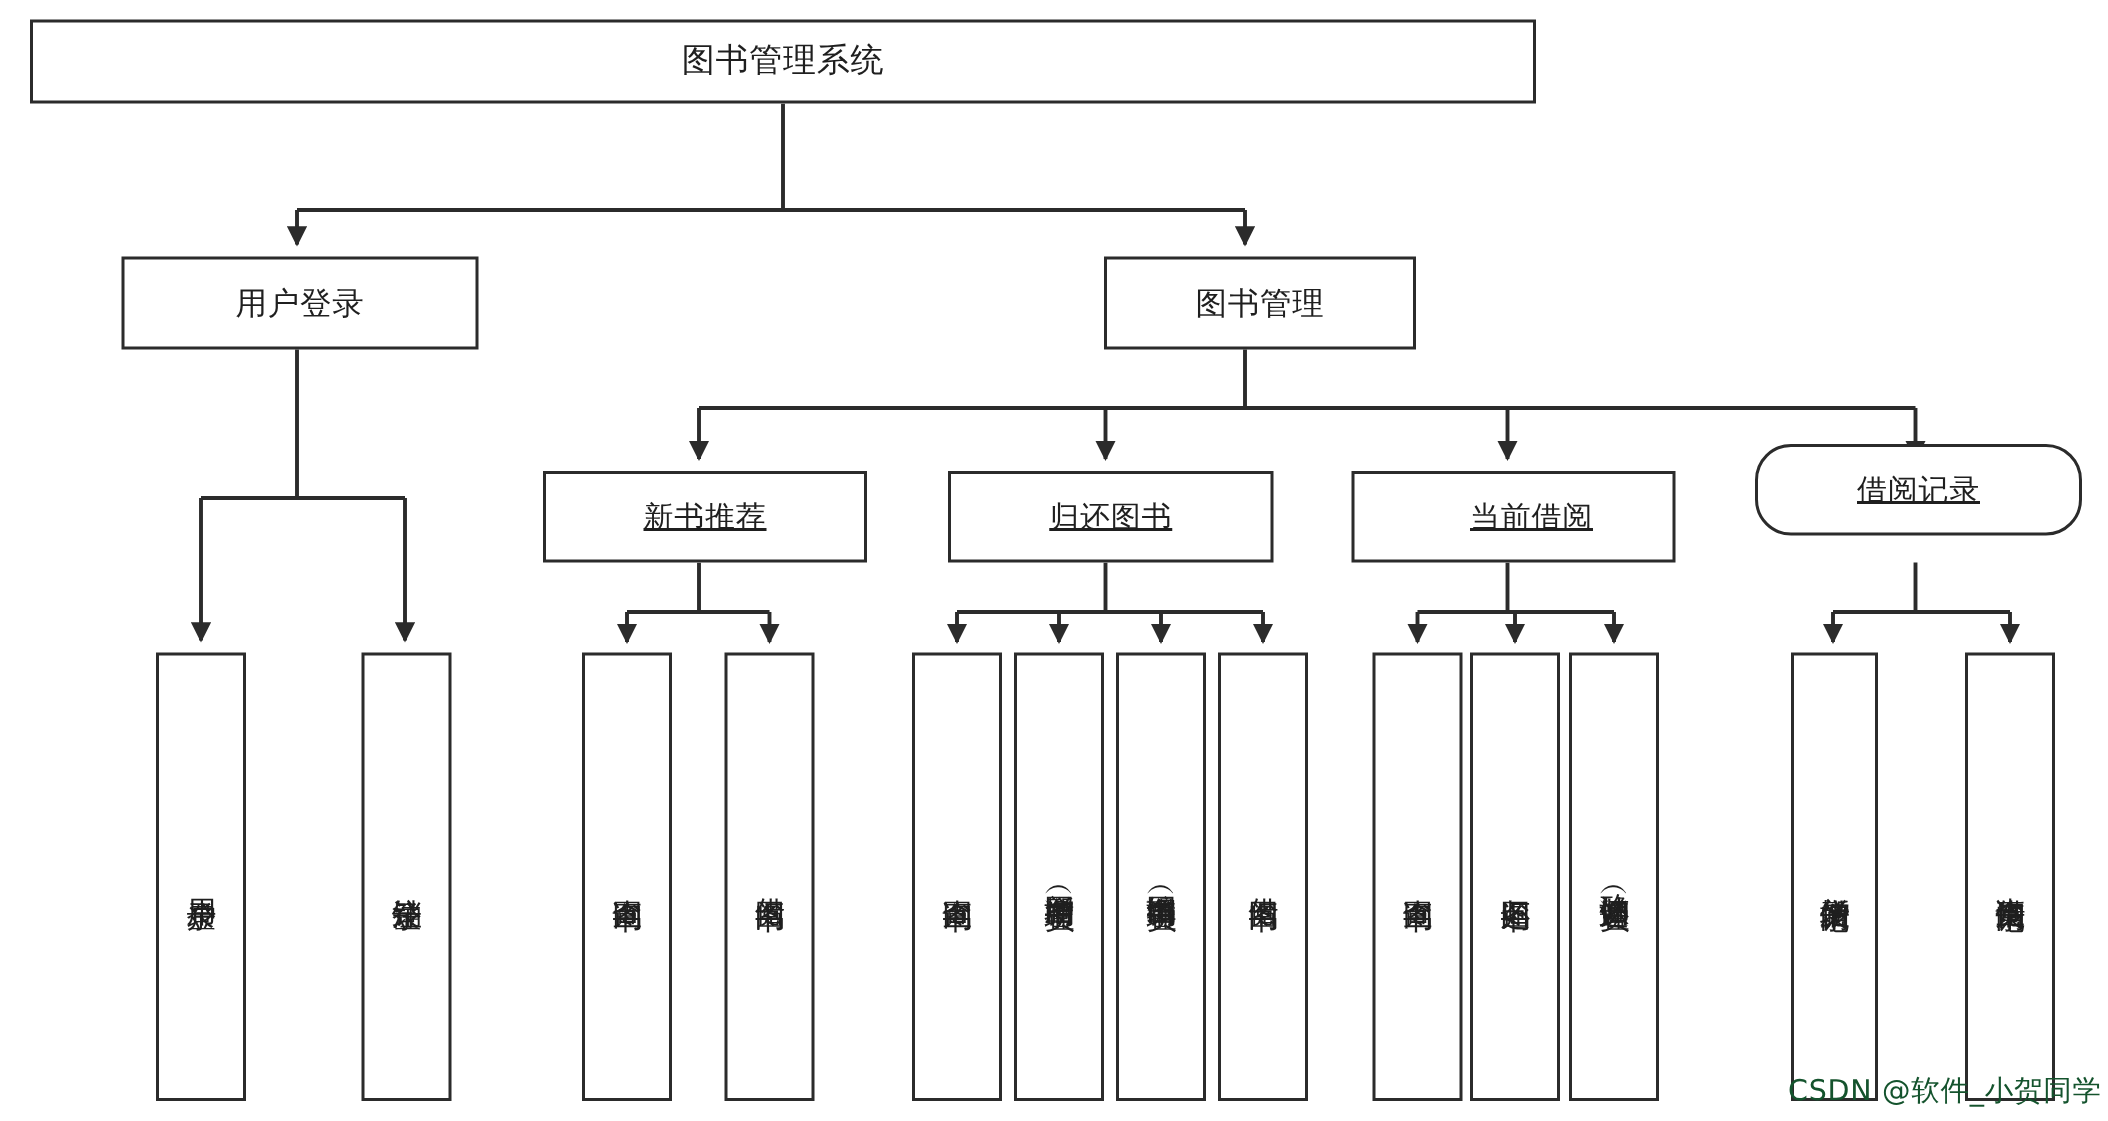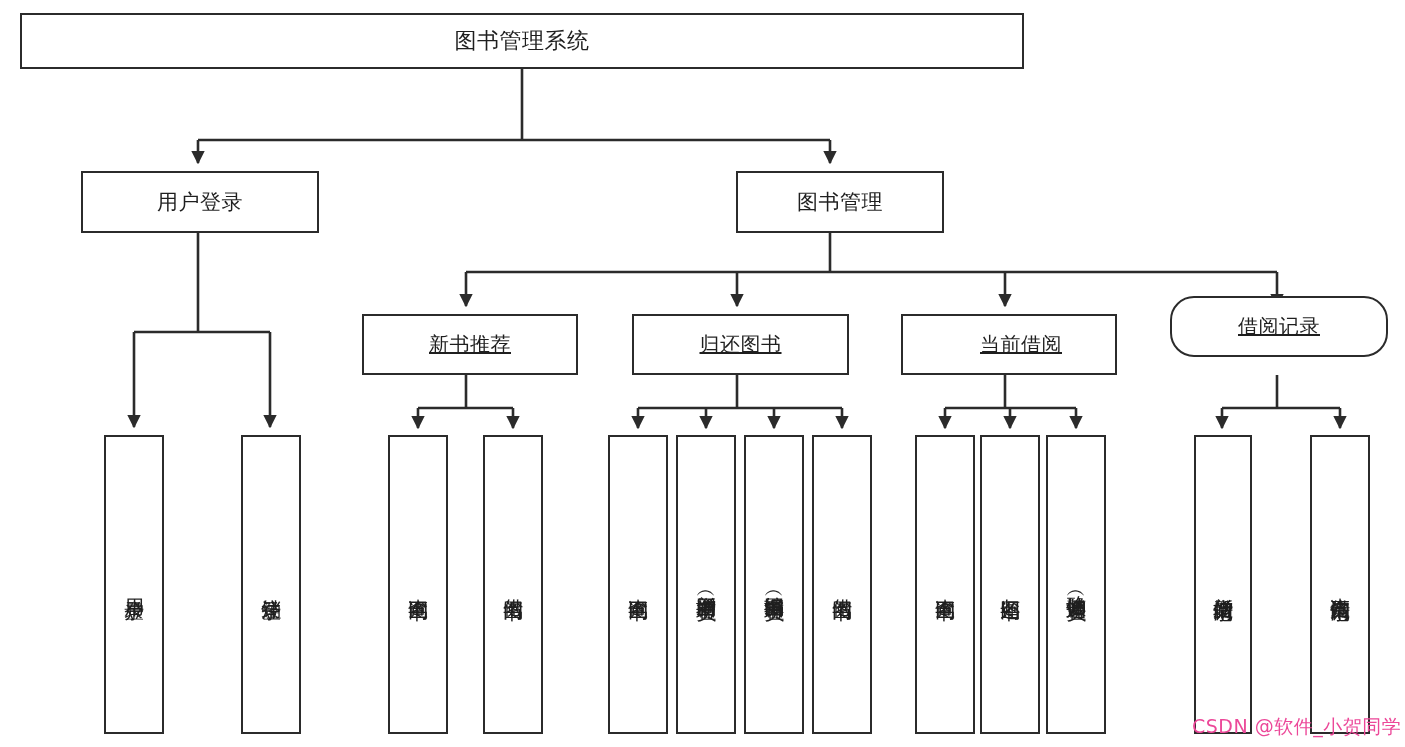--- a/index.html
+++ b/index.html
@@ -57,21 +57,21 @@
     text-orientation: upright;
     font-size: 20px;
     line-height: 1.18;
     letter-spacing: 1px;
     white-space: normal;
     max-height: 100%;
   }
   .watermark {
     position: absolute;
     font-size: 19px;
-    color: #ec4899;
+    color: #14532d;
     letter-spacing: 0.5px;
     white-space: nowrap;
     z-index: 5;
     font-family: "DejaVu Sans", "Liberation Sans", sans-serif;
   }
 </style>
 </head>
 <body>
 
 <div id="canvas">

